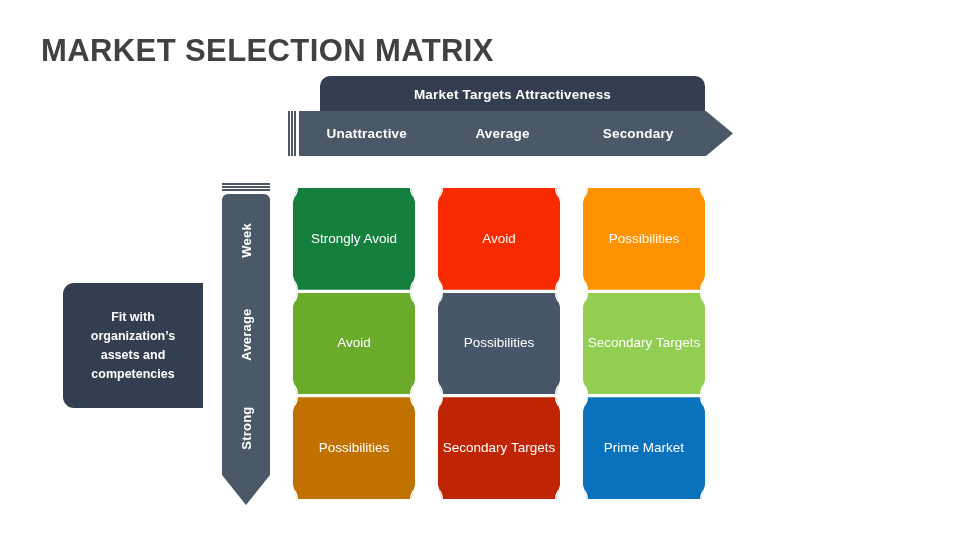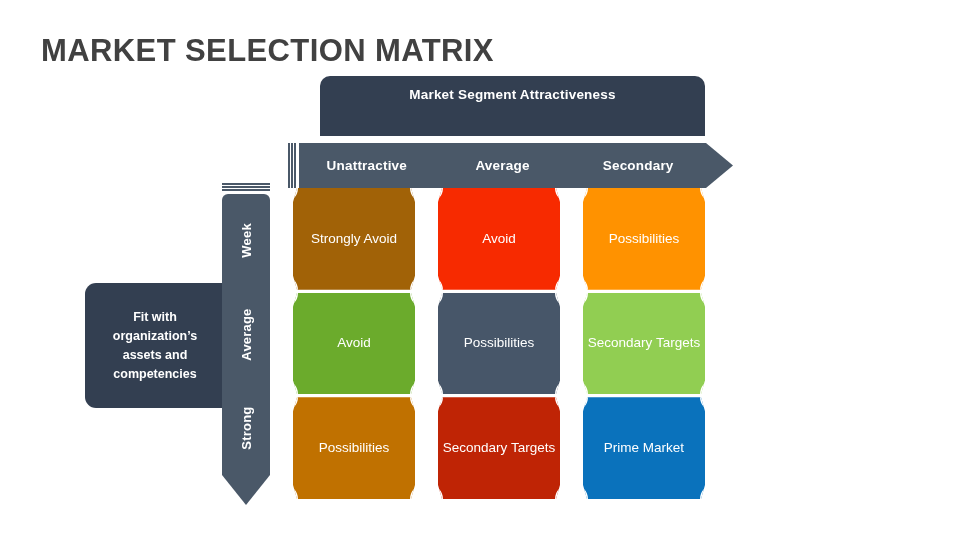--- a/index.html
+++ b/index.html
@@ -45,21 +45,21 @@
     justify-content: center;
     padding-top: 11px;
     box-sizing: border-box;
     letter-spacing: 0.2px;
   }
 
   
   #col-header-arrow {
     position: absolute;
     left: 288px;
-    top: 143px;
+    top: 111px;
     width: 445px;
     height: 63px;
   }
   #col-header-arrow .stripes {
     position: absolute;
     left: 0; top: 0;
     width: 9px; height: 45px;
   }
   #col-header-arrow .stripes i {
     position: absolute;
@@ -96,21 +96,21 @@
     justify-content: center;
     color: #ffffff;
     font-size: 13.5px;
     font-weight: bold;
     letter-spacing: 0.2px;
   }
 
   
   #row-header-box {
     position: absolute;
-    left: 85px;
+    left: 63px;
     top: 283px;
     width: 140px;
     height: 125px;
     background: #333f51;
     border-radius: 11px 0 0 11px;
     color: #ffffff;
     font-size: 12.5px;
     font-weight: bold;
     line-height: 19px;
     display: flex;
@@ -237,21 +237,21 @@
     background: #ffffff;
     z-index: 5;
     pointer-events: none;
   }
 </style>
 </head>
 <body style="background: rgb(255, 255, 255);">
 
 <div id="slide-title" style="color: rgb(65, 65, 65);">MARKET SELECTION MATRIX</div>
 
-<div id="col-header-title" style="background: rgb(51, 63, 81);">Market Segment Attractiveness</div>
+<div id="col-header-title" style="background: rgb(51, 63, 81);">Market Targets Attractiveness</div>
 
 <div id="col-header-arrow">
   <div class="stripes">
     <i style="background: rgb(74, 88, 104);"></i>
     <i style="background: rgb(74, 88, 104);"></i>
     <i style="background: rgb(74, 88, 104);"></i>
   </div>
   <div class="body" style="background: rgb(74, 88, 104);"></div>
   <div class="labels">
     <span>Unattractive</span>
@@ -270,21 +270,21 @@
   </div>
   <div class="body" style="background: rgb(74, 88, 104);"></div>
   <div class="labels">
     <span>Week</span>
     <span>Average</span>
     <span>Strong</span>
   </div>
 </div>
 
 <div id="matrix">
-    <div class="cell" style="background: #a16207; text-align: right;">
+    <div class="cell" style="background: #15803d; text-align: right;">
       <span class="notch tl" style="background: rgb(255, 255, 255);"></span>
       <span class="notch tr" style="background: rgb(255, 255, 255);"></span>
       <span class="notch bl" style="background: rgb(255, 255, 255);"></span>
       <span class="notch br" style="background: rgb(255, 255, 255);"></span>
       <span class="cell-label">Strongly Avoid</span>
     </div>
     <div class="cell" style="background: rgb(247, 42, 0);">
       <span class="notch tl" style="background: rgb(255, 255, 255);"></span>
       <span class="notch tr" style="background: rgb(255, 255, 255);"></span>
       <span class="notch bl" style="background: rgb(255, 255, 255);"></span>

